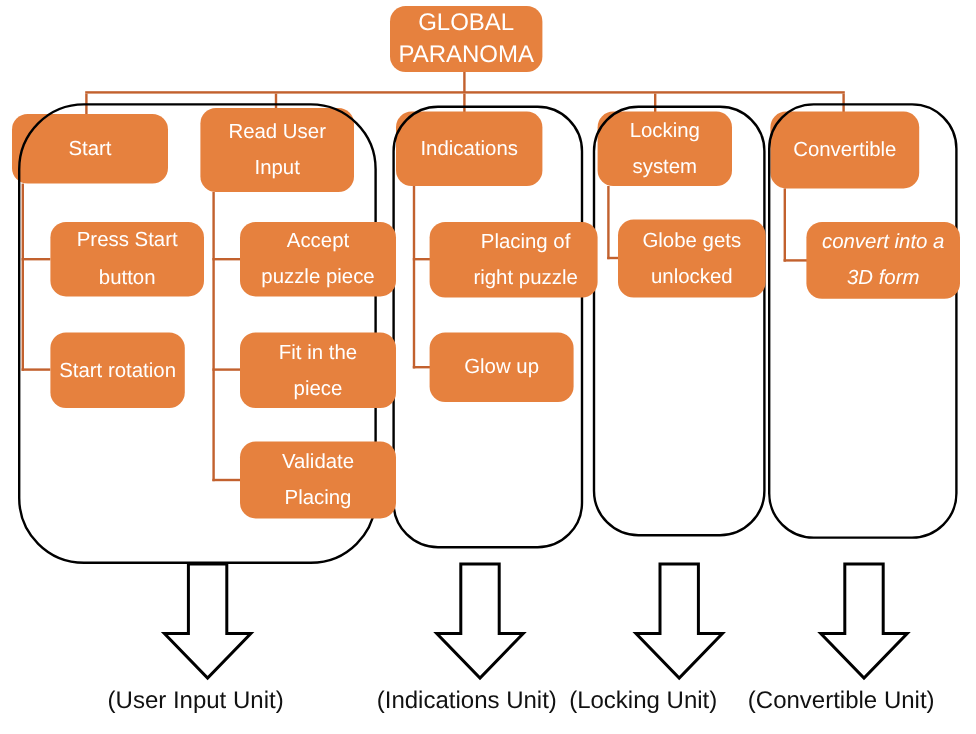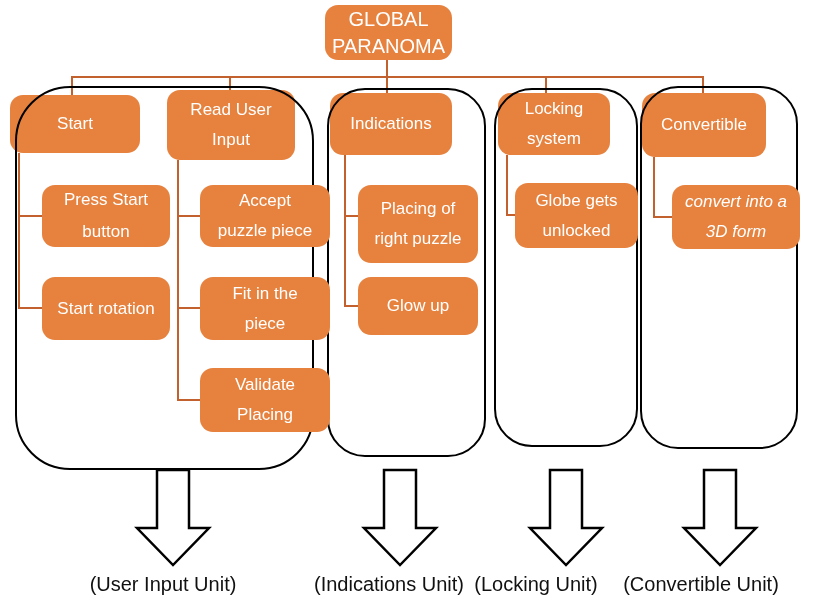--- a/index.html
+++ b/index.html
@@ -91,36 +91,36 @@
     <span class="nline">system</span>
   </div>
   <div class="node level1" style="left:642px;top:93px;width:124px;height:64px;">
     <span class="nline">Convertible</span>
   </div>
 
   <div class="node" style="left:42px;top:185px;width:128px;height:62px;justify-content:space-between;">
     <span class="nline">Press Start</span>
     <span class="nline">button</span>
   </div>
-  <div class="node" style="left:42px;top:277px;width:128px;height:63px;">
+  <div class="node" style="left:42px;top:277px;width:112px;height:63px;">
     <span class="nline">Start rotation</span>
   </div>
   <div class="node" style="left:200px;top:185px;width:130px;height:62px;">
     <span class="nline">Accept</span>
     <span class="nline">puzzle piece</span>
   </div>
   <div class="node" style="left:200px;top:277px;width:130px;height:63px;">
     <span class="nline">Fit in the</span>
     <span class="nline">piece</span>
   </div>
   <div class="node" style="left:200px;top:368px;width:130px;height:64px;">
     <span class="nline">Validate</span>
     <span class="nline">Placing</span>
   </div>
-  <div class="node" style="left:358px;top:185px;width:120px;height:78px;">
+  <div class="node" style="left:358px;top:185px;width:120px;height:63px;padding-left:20px;">
     <span class="nline">Placing of</span>
     <span class="nline">right puzzle</span>
   </div>
   <div class="node" style="left:358px;top:277px;width:120px;height:58px;">
     <span class="nline">Glow up</span>
   </div>
   <div class="node" style="left:515px;top:183px;width:123px;height:65px;">
     <span class="nline">Globe gets</span>
     <span class="nline">unlocked</span>
   </div>

